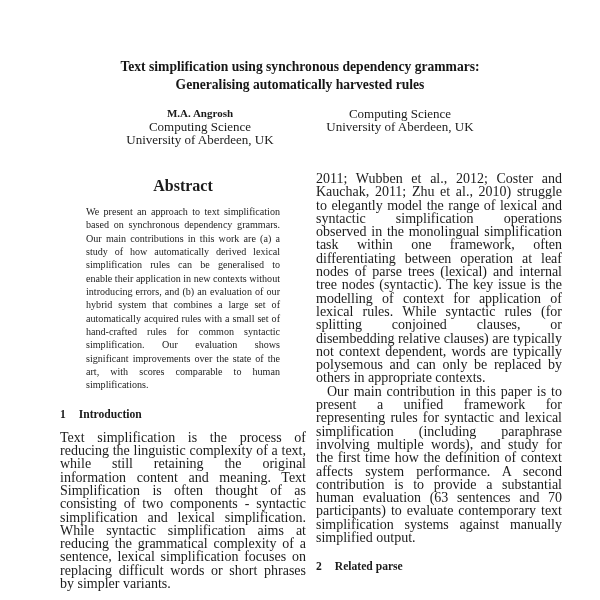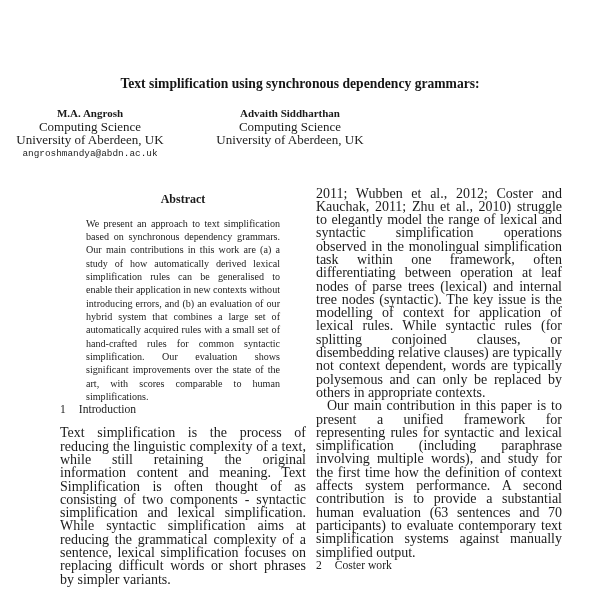--- a/index.html
+++ b/index.html
@@ -6,36 +6,36 @@
   html, body {
     width: 600px; height: 600px;
     background: #ffffff;
     font-family: "Liberation Serif", serif;
     color: #1b1b1b;
     overflow: hidden;
   }
   .page {
     position: relative;
     width: 600px; height: 600px;
-    padding-top: 75px;
+    padding-top: 58px;
     background: #ffffff;
     overflow: hidden;
   }
   .header { width: 600px; text-align: center; }
   .title {
     font-size: 13.6px;
     font-weight: bold;
     line-height: 17.5px;
     color: #161616;
   }
   .title span { display: block; }
   .authors {
     margin-top: 14px;
     display: flex;
-    justify-content: flex-start;
+    justify-content: center;
     gap: 20px;
   }
   .author { width: 180px; text-align: center; }
   .author-name { font-size: 11px; font-weight: bold; line-height: 13px; }
   .author-line { font-size: 13px; line-height: 13px; }
   .author-email {
     font-family: "Liberation Mono", monospace;
     font-size: 9.4px;
     line-height: 14px;
     margin-top: 1px;
@@ -44,62 +44,62 @@
   .columns {
     display: flex;
     gap: 10px;
     margin: 26px 0 0 60px;
   }
   .col { width: 246px; }
   .abstract-head {
     margin-top: 5px;
     margin-bottom: 10px;
     text-align: center;
-    font-size: 12px;
+    font-size: 16px;
     font-weight: bold;
   }
   .abstract-body {
     padding: 0 26px;
     font-size: 10.1px;
     line-height: 13.35px;
     text-align: justify;
   }
   p.body-par {
     font-size: 14px;
     line-height: 13.3px;
     text-align: justify;
   }
   p.indent { text-indent: 11px; }
   .sec-head {
+    margin-top: 16px;
     margin-bottom: 9px;
     font-size: 11.6px;
-    font-weight: normal;
+    font-weight: bold;
     line-height: 14px;
   }
   .sec-num { display: inline-block; margin-right: 13px; }
 </style>
 </head>
 <body>
 
 <div class="page">
 
   <div class="header">
     <h1 class="title">
       <span>Text simplification using synchronous dependency grammars:</span>
+      <span>Generalising automatically harvested rules</span>
     </h1>
 
     <div class="authors">
       <div class="author">
         <div class="author-name">M.A. Angrosh</div>
         <div class="author-line">Computing Science</div>
         <div class="author-line">University of Aberdeen, UK</div>
-        <div class="author-email">angroshmandya@abdn.ac.uk</div>
       </div>
       <div class="author">
-        <div class="author-name">Advaith Siddharthan</div>
         <div class="author-line">Computing Science</div>
         <div class="author-line">University of Aberdeen, UK</div>
       </div>
     </div>
   </div>
 
   <div class="columns">
 
     <div class="col">
       <div class="abstract-head">Abstract</div>
@@ -109,19 +109,19 @@
         <span class="sec-num">1</span><span>Introduction</span>
       </h2>
       <p class="body-par">Text simplification is the process of reducing the linguistic complexity of a text, while still retaining the original information content and meaning. Text Simplification is often thought of as consisting of two components - syntactic simplification and lexical simplification. While syntactic simplification aims at reducing the grammatical complexity of a sentence, lexical simplification focuses on replacing difficult words or short phrases by simpler variants.</p>
     </div>
 
     <div class="col">
       <p class="body-par">2011; Wubben et al., 2012; Coster and Kauchak, 2011; Zhu et al., 2010) struggle to elegantly model the range of lexical and syntactic simplification operations observed in the monolingual simplification task within one framework, often differentiating between operation at leaf nodes of parse trees (lexical) and internal tree nodes (syntactic). The key issue is the modelling of context for application of lexical rules. While syntactic rules (for splitting conjoined clauses, or disembedding relative clauses) are typically not context dependent, words are typically polysemous and can only be replaced by others in appropriate contexts.</p>
       <p class="body-par indent">Our main contribution in this paper is to present a unified framework for representing rules for syntactic and lexical simplification (including paraphrase involving multiple words), and study for the first time how the definition of context affects system performance. A second contribution is to provide a substantial human evaluation (63 sentences and 70 participants) to evaluate contemporary text simplification systems against manually simplified output.</p>
 
       <h2 class="sec-head">
-        <span class="sec-num">2</span><span>Coster work</span>
+        <span class="sec-num">2</span><span>Related parse</span>
       </h2>
     </div>
 
   </div>
 
 </div>
 
 </body></html>

